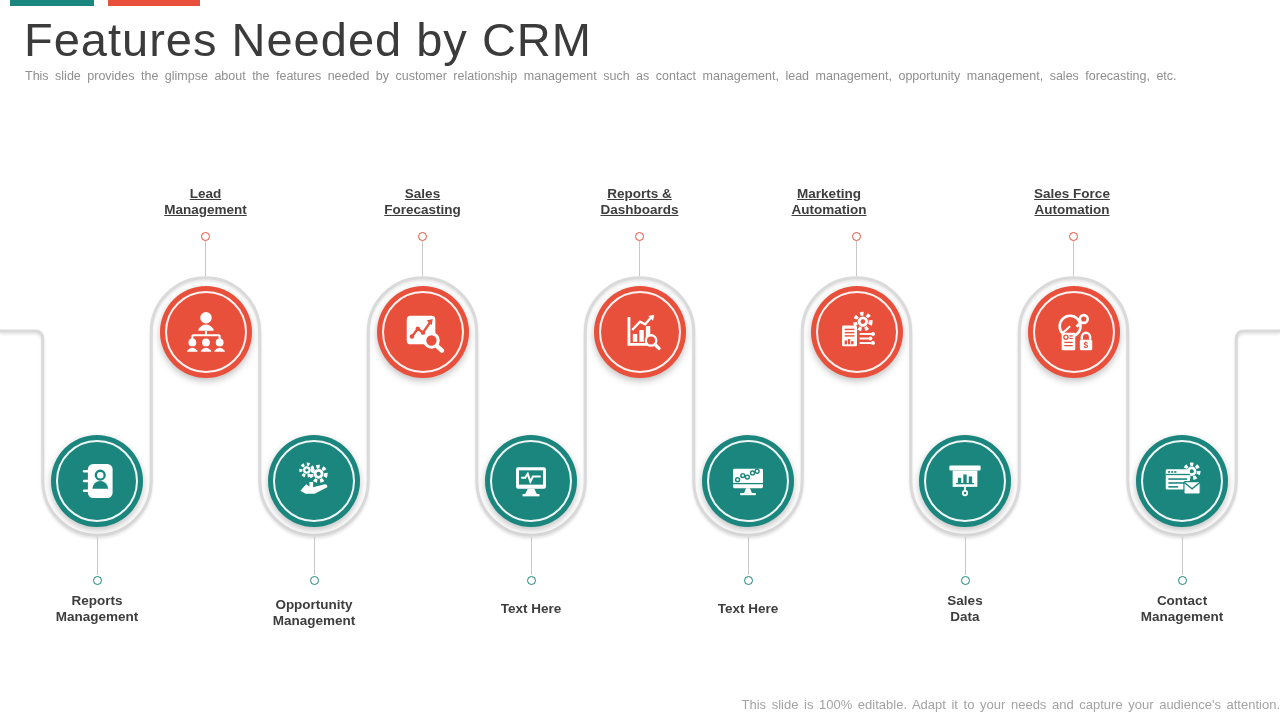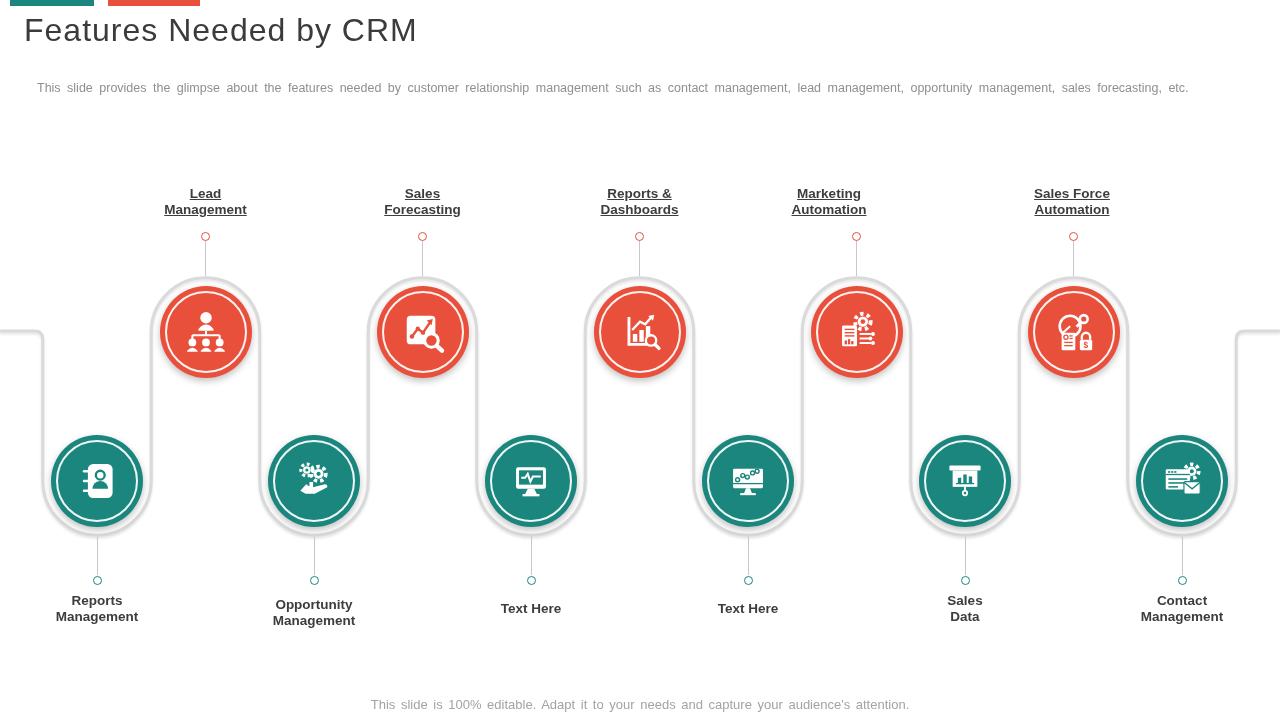--- a/index.html
+++ b/index.html
@@ -1,25 +1,25 @@
 <!DOCTYPE html>
 <html><head>
 <meta charset="utf-8">
 <style>
   html,body{margin:0;padding:0;background:#fff;}
   .slide{position:relative;width:1280px;height:720px;background:#ffffff;overflow:hidden;
          font-family:"Liberation Sans",sans-serif;}
   .bar{position:absolute;top:0;height:6px;}
   .bar-teal{left:10px;width:84px;}
   .bar-red{left:108px;width:92px;}
-  .title{position:absolute;left:24px;top:12px;margin:0;font-size:32px;font-weight:400;
+  .title{position:absolute;left:24px;top:12px;margin:0;font-size:47px;font-weight:400;
          color:#3b3b3b;letter-spacing:1px;white-space:nowrap;}
-  .subtitle{position:absolute;left:25px;top:68px;width:1190px;margin:12px;font-size:12.5px;
+  .subtitle{position:absolute;left:25px;top:68px;width:1190px;margin:0;font-size:12.5px;
             color:#8f8f8f;word-spacing:3px;line-height:1.3;}
-  .footer{position:absolute;left:0;top:697px;width:100%;margin:0;text-align:center;
+  .footer{position:absolute;left:0;top:697px;width:100%;margin:0;text-align:right;
           font-size:13px;color:#a3a3a3;word-spacing:2px;}
   #diagram{position:absolute;inset:0;}
   #track-svg{position:absolute;left:0;top:0;}
   #track-path{fill:none;stroke:#dadada;stroke-width:3;filter:drop-shadow(0 2px 1px rgba(0,0,0,0.10));}
   .circle{position:absolute;width:92px;height:92px;border-radius:50%;
           box-shadow:0 3px 7px rgba(0,0,0,.25);display:flex;align-items:center;justify-content:center;}
   .circle::after{content:"";position:absolute;inset:5px;border:2px solid rgba(255,255,255,.93);border-radius:50%;}
   .vline{position:absolute;width:1px;background:#c8c8c8;}
   .dot{position:absolute;width:9px;height:9px;border-radius:50%;background:#fff;
        border:1.5px solid #999;box-sizing:border-box;}

